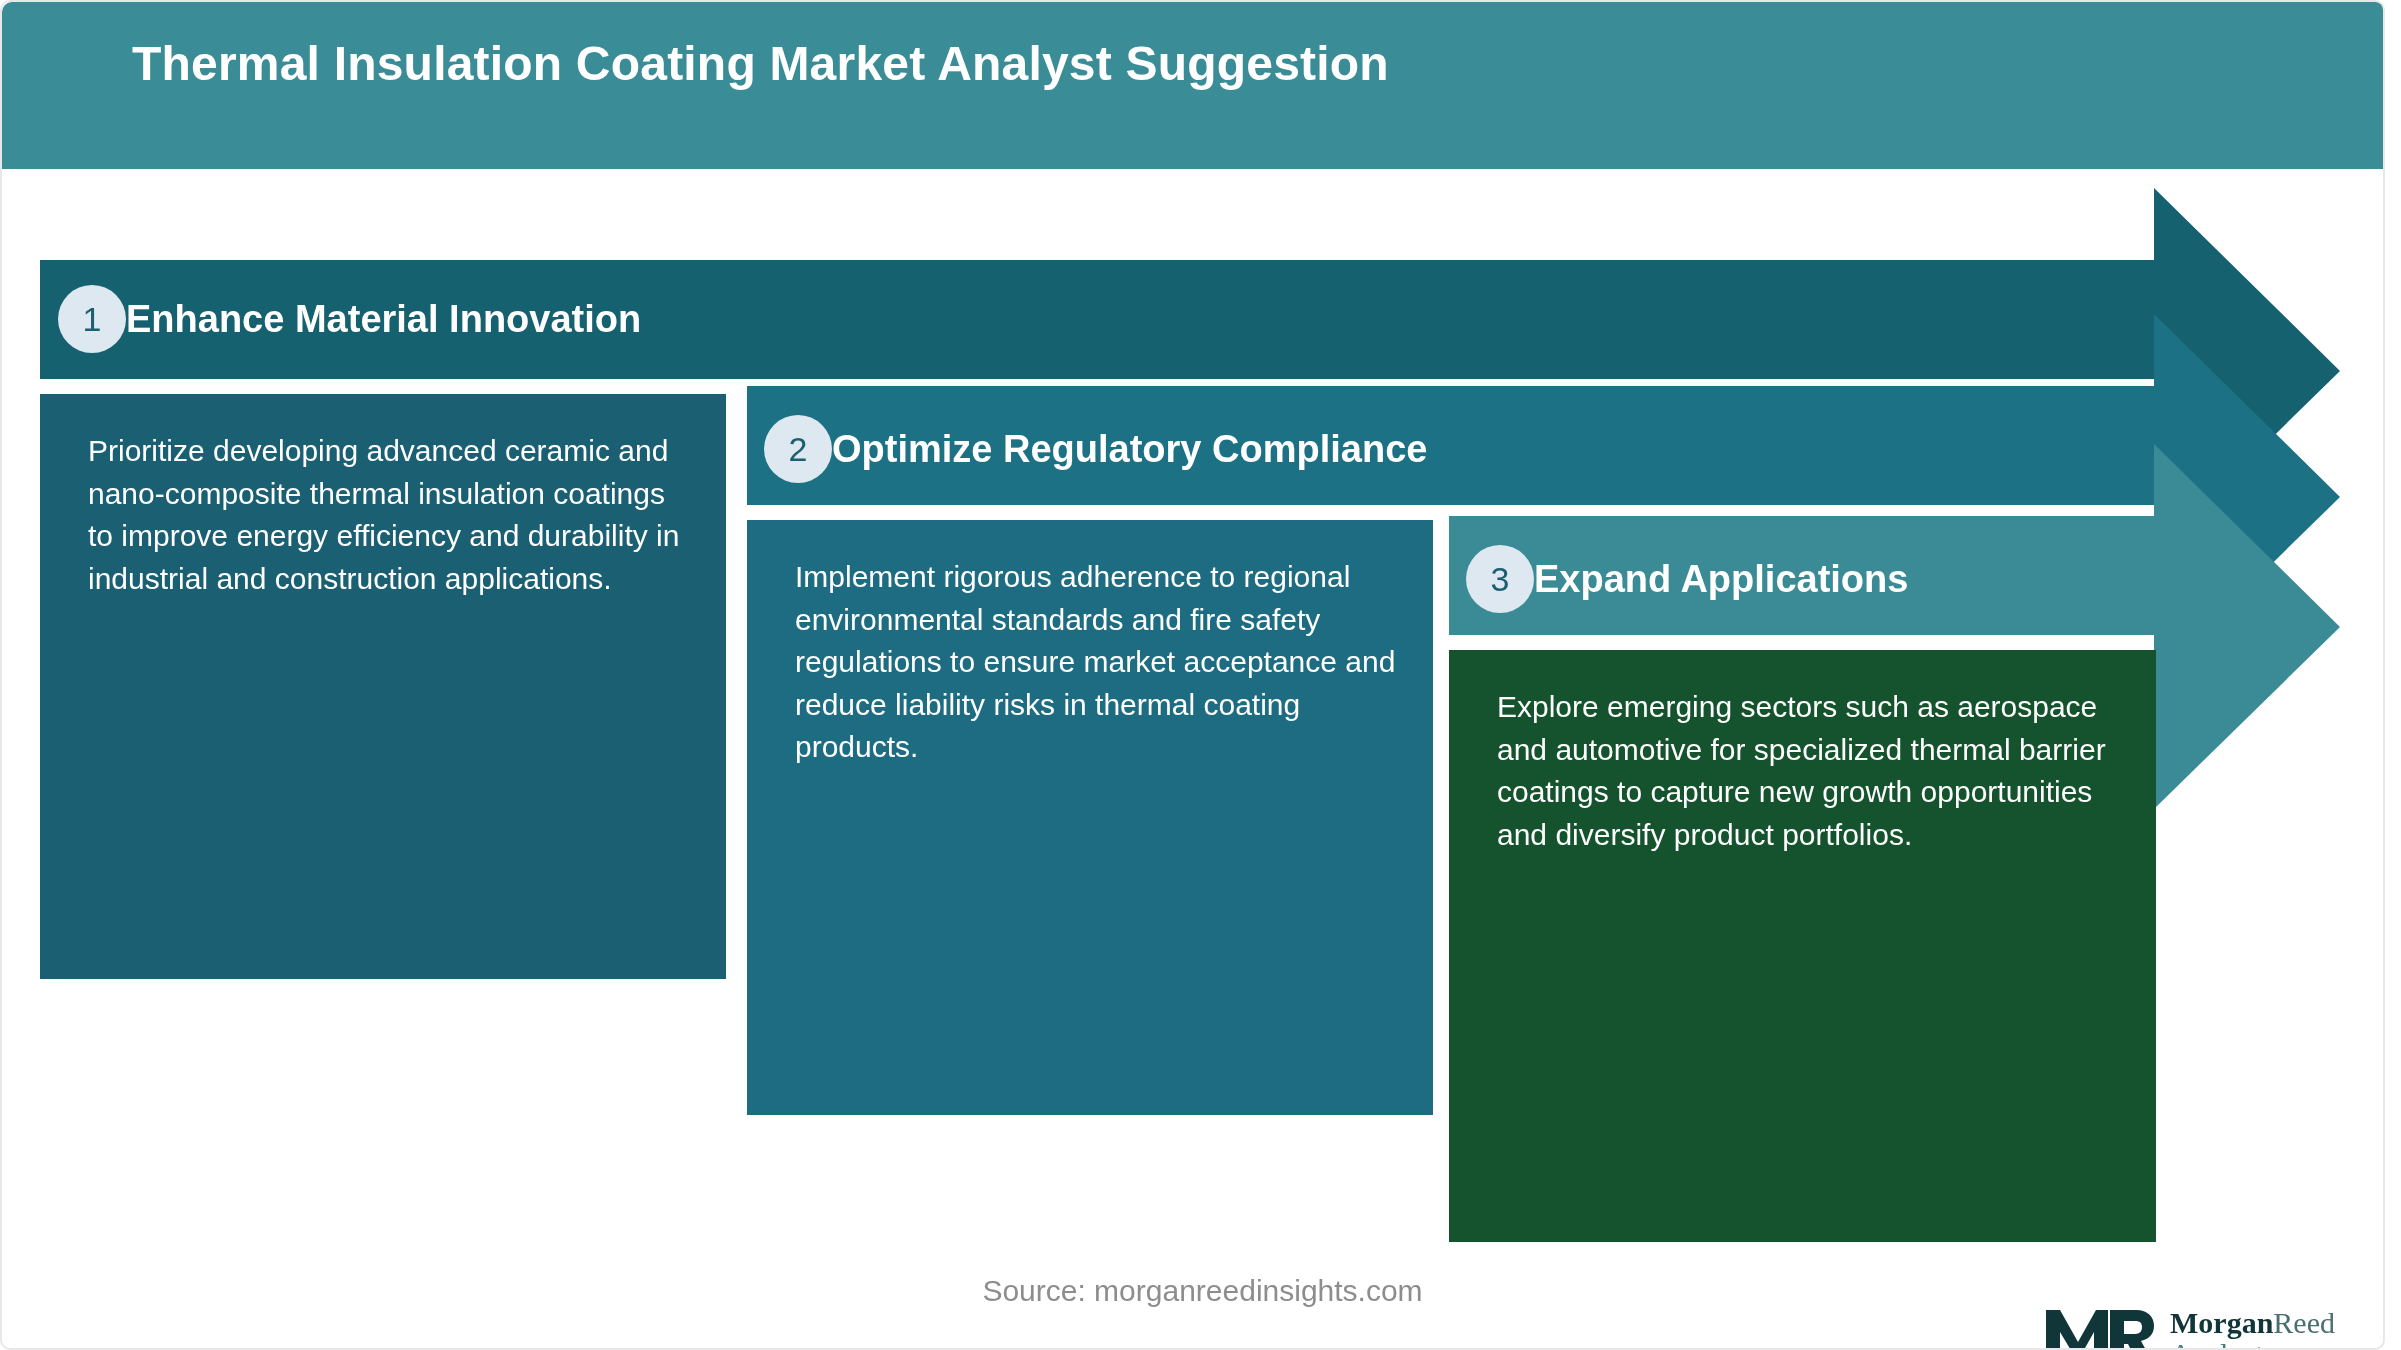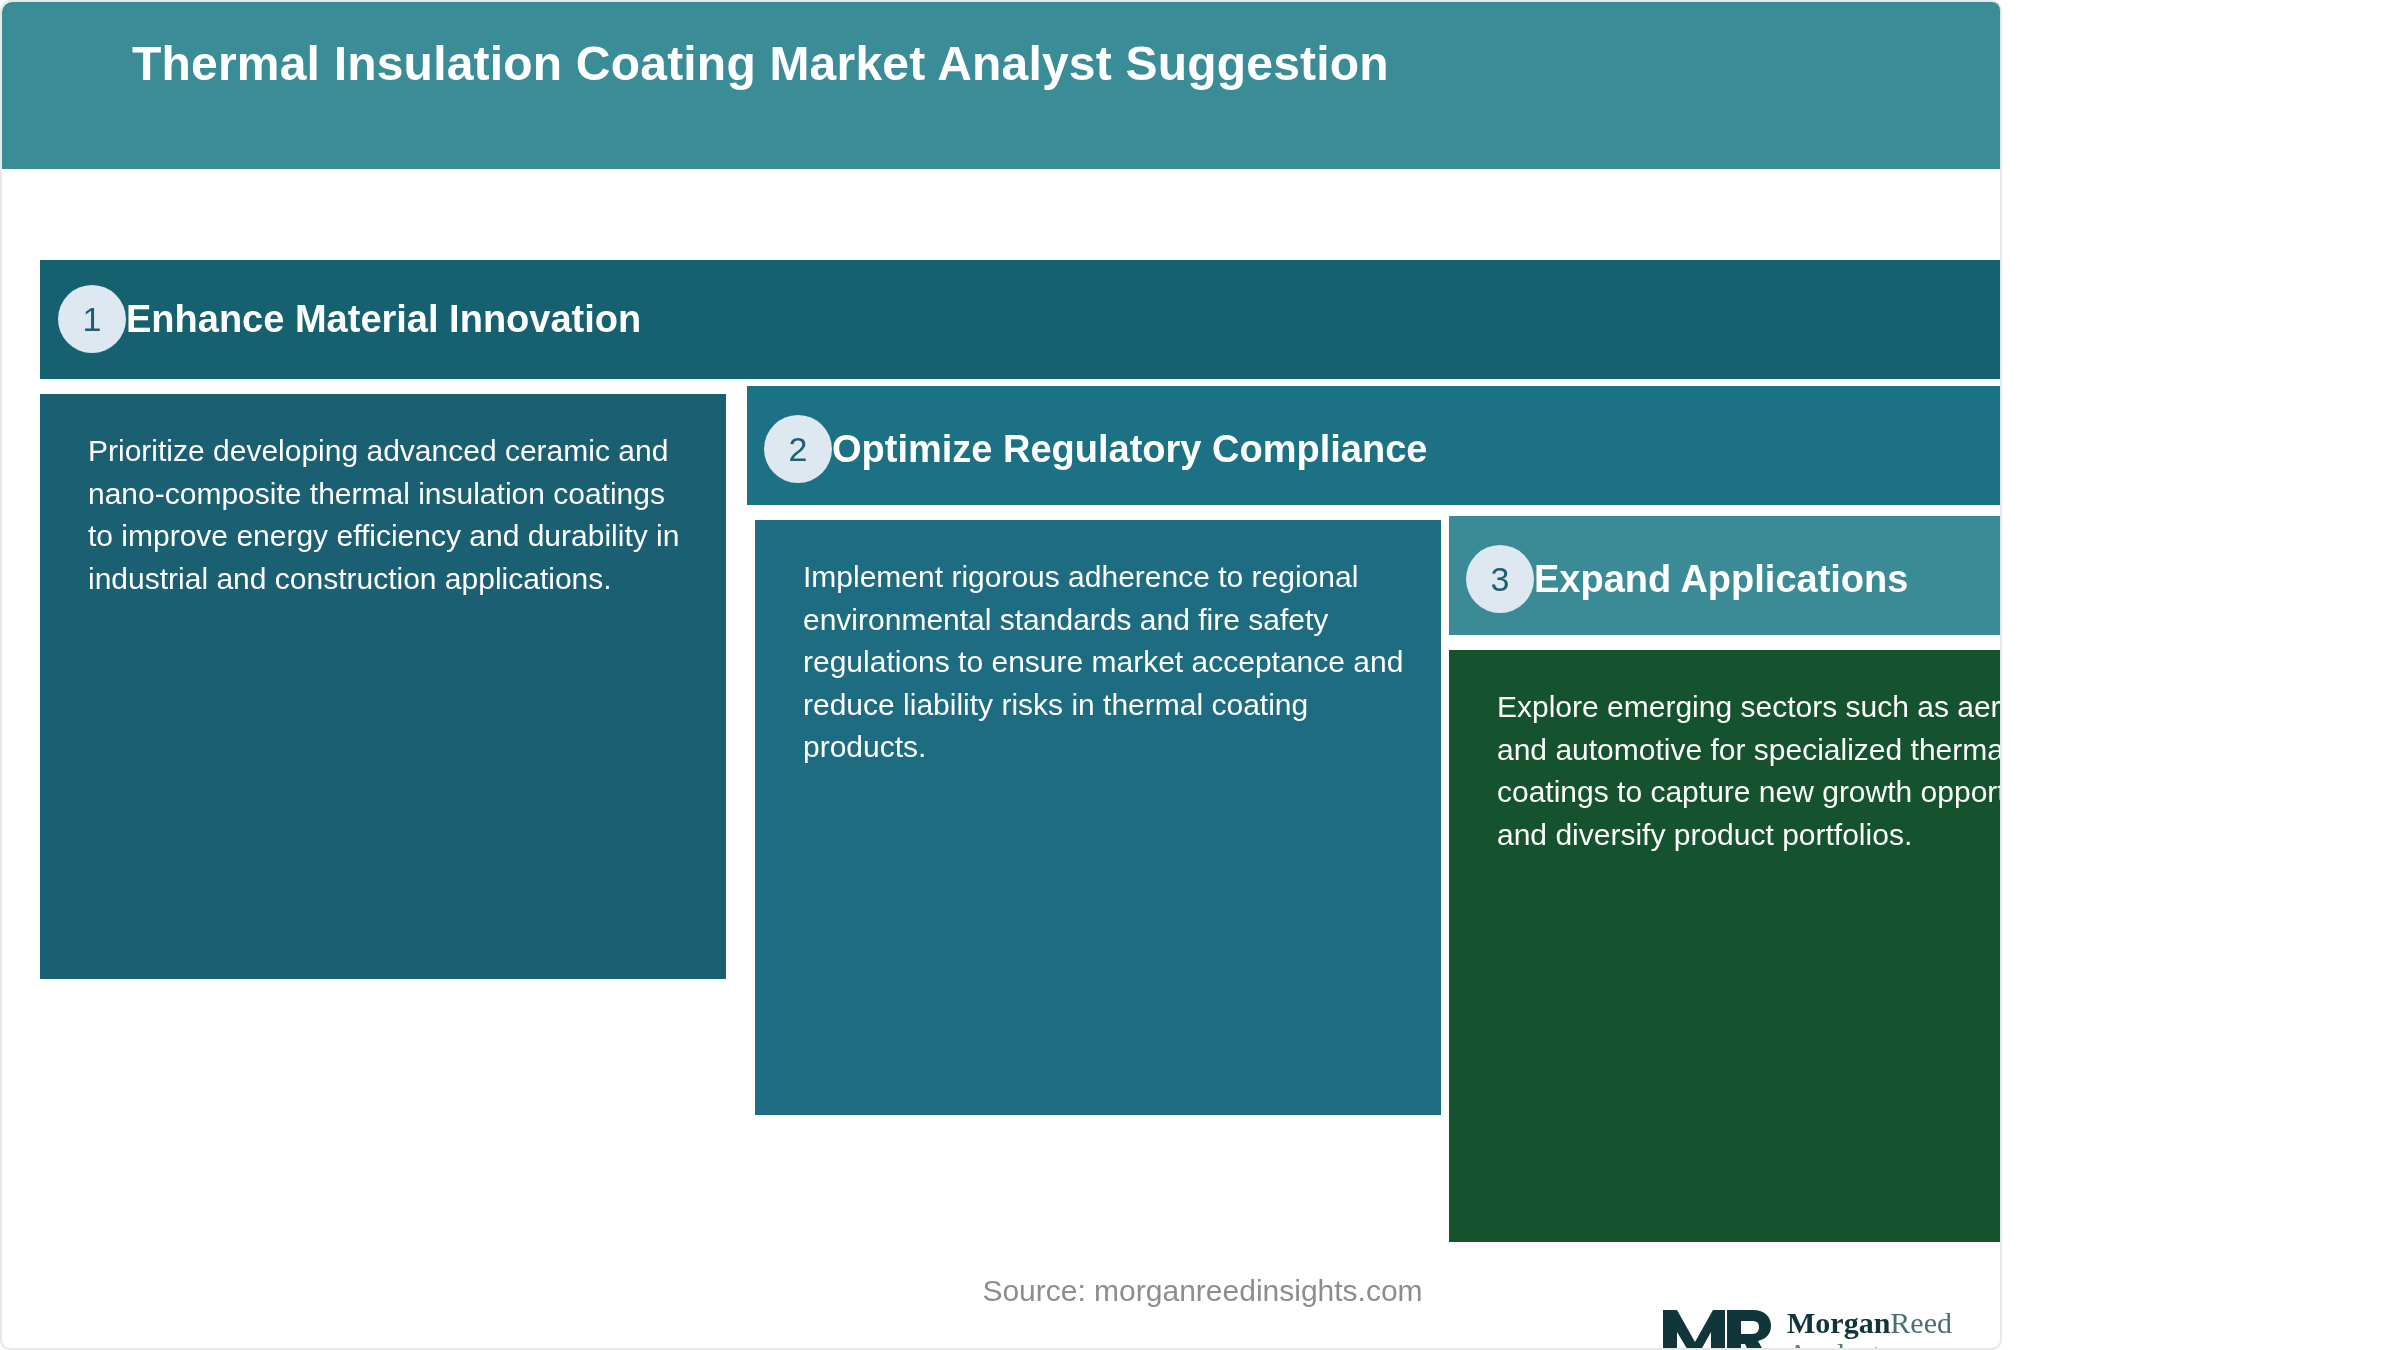--- a/index.html
+++ b/index.html
@@ -5,21 +5,21 @@
   html, body {
     margin: 0;
     padding: 0;
     background: #ffffff;
   }
   body {
     font-family: "Liberation Sans", sans-serif;
   }
   #page {
     position: relative;
-    width: 2002px;
+    width: 2385px;
     height: 1350px;
     background: #ffffff;
     overflow: hidden;
     box-sizing: border-box;
     border: 2px solid #e8e8e8;
     border-radius: 10px;
   }
 
   
   #header-bar {
@@ -98,21 +98,20 @@
     width: 686px;
     height: 585px;
     background: #1b5f73;
   }
   #body-box-2 {
     left: 745px;
     top: 518px;
     width: 686px;
     height: 595px;
     background: #1d6c82;
-    margin-left: 8px;
   }
   #body-box-3 {
     left: 1447px;
     top: 648px;
     width: 707px;
     height: 592px;
     background: #14532d;
   }
 
   

